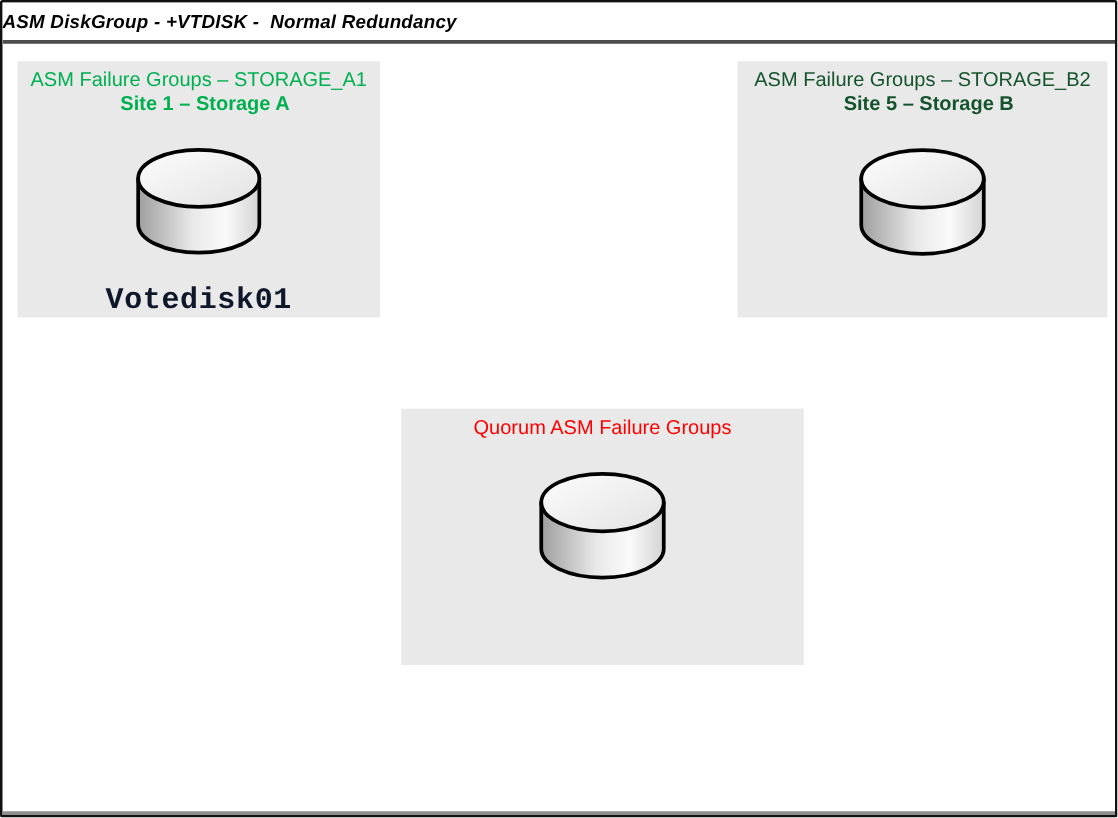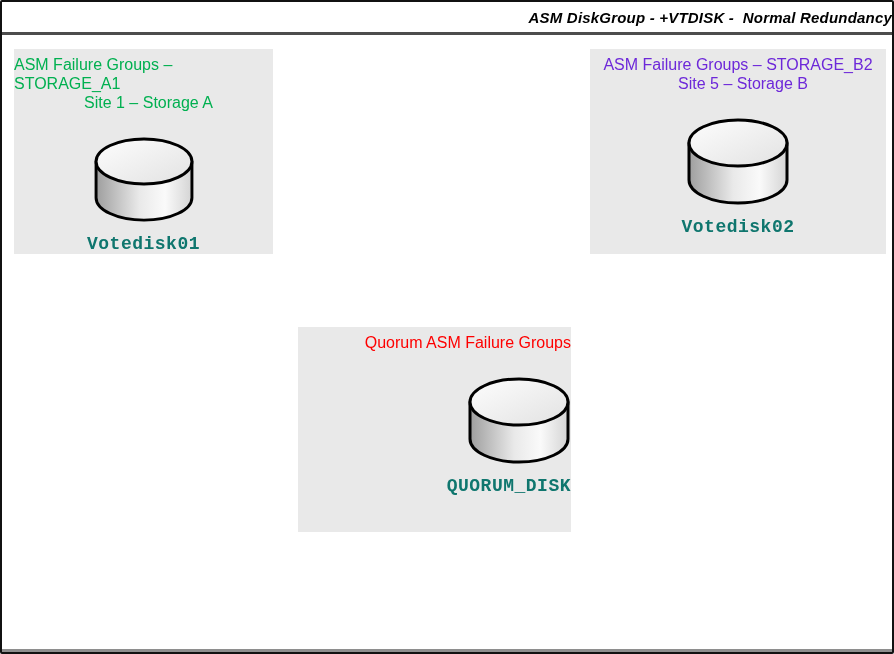--- a/index.html
+++ b/index.html
@@ -22,55 +22,55 @@
     height: 3px;
     background: #8e8e8e;
   }
   .titlebar {
     position: absolute;
     left: 0; top: 0; right: 0;
     height: 30px;
     border-bottom: 3px solid #4d4d4d;
     display: flex;
     align-items: center;
-    justify-content: flex-end;
+    justify-content: flex-start;
     background: #ffffff;
   }
   .titlebar span {
     font-size: 15px;
     font-weight: bold;
     font-style: italic;
     color: #000;
     white-space: pre;
     letter-spacing: 0.2px;
   }
   .group {
     position: absolute;
     background: #e9e9e9;
     display: flex;
     flex-direction: column;
     align-items: center;
     padding-top: 6px;
     box-sizing: border-box;
   }
-  .box-a { left: 12px;  top: 47px;  width: 259px; height: 205px; }
+  .box-a { left: 12px;  top: 47px;  width: 290px; height: 205px; }
   .box-b { left: 588px; top: 47px;  width: 296px; height: 205px; }
-  .box-c { left: 296px; top: 325px; width: 273px; height: 205px; align-items: flex-end; }
+  .box-c { left: 319px; top: 325px; width: 322px; height: 205px; }
   .line1 { font-size: 16px; line-height: 19px; }
-  .line2 { font-size: 16px; line-height: 19px; font-weight: normal; margin-left: 10px; }
+  .line2 { font-size: 16px; line-height: 19px; font-weight: bold; margin-left: 10px; }
   .c-green { color: #00b050; }
-  .c-blue  { color: #6d28d9; }
+  .c-blue  { color: #14532d; }
   .c-red   { color: #fe0000; }
   .cyl { margin-top: 24px; display: block; }
   .disklabel {
-    margin-top: 8px;
+    margin-top: 19px;
     font-family: "Liberation Mono", "DejaVu Sans Mono", monospace;
     font-weight: bold;
-    font-size: 18px;
-    color: #0f766e;
+    font-size: 24px;
+    color: #0f172a;
     letter-spacing: 0.5px;
   }
 </style>
 </head>
 <body>
 
 <svg width="0" height="0" style="position:absolute" aria-hidden="true">
   <defs>
     <linearGradient id="cylBody" x1="0" y1="0" x2="1" y2="0">
       <stop offset="0" stop-color="#9e9e9e"></stop>
@@ -101,25 +101,23 @@
     <div class="disklabel">Votedisk01</div>
   </section>
 
   <section class="group box-b">
     <div class="line1 c-blue">ASM Failure Groups – STORAGE_B2</div>
     <div class="line2 c-blue">Site 5 – Storage B</div>
     <svg class="cyl" viewBox="0 0 104 92" width="104" height="92">
       <path d="M3 26 L3 63 A49 23 0 0 0 101 63 L101 26 Z" fill="url(#cylBody)" stroke="#000" stroke-width="3" stroke-linejoin="round"></path>
       <ellipse cx="52" cy="26" rx="49" ry="23" fill="url(#cylTop)" stroke="#000" stroke-width="3"></ellipse>
     </svg>
-    <div class="disklabel">Votedisk02</div>
   </section>
 
   <section class="group box-c">
     <div class="line1 c-red">Quorum ASM Failure Groups</div>
     <svg class="cyl" viewBox="0 0 104 92" width="104" height="92">
       <path d="M3 26 L3 63 A49 23 0 0 0 101 63 L101 26 Z" fill="url(#cylBody)" stroke="#000" stroke-width="3" stroke-linejoin="round"></path>
       <ellipse cx="52" cy="26" rx="49" ry="23" fill="url(#cylTop)" stroke="#000" stroke-width="3"></ellipse>
     </svg>
-    <div class="disklabel">QUORUM_DISK</div>
   </section>
 
 </div>
 
 </body></html>

